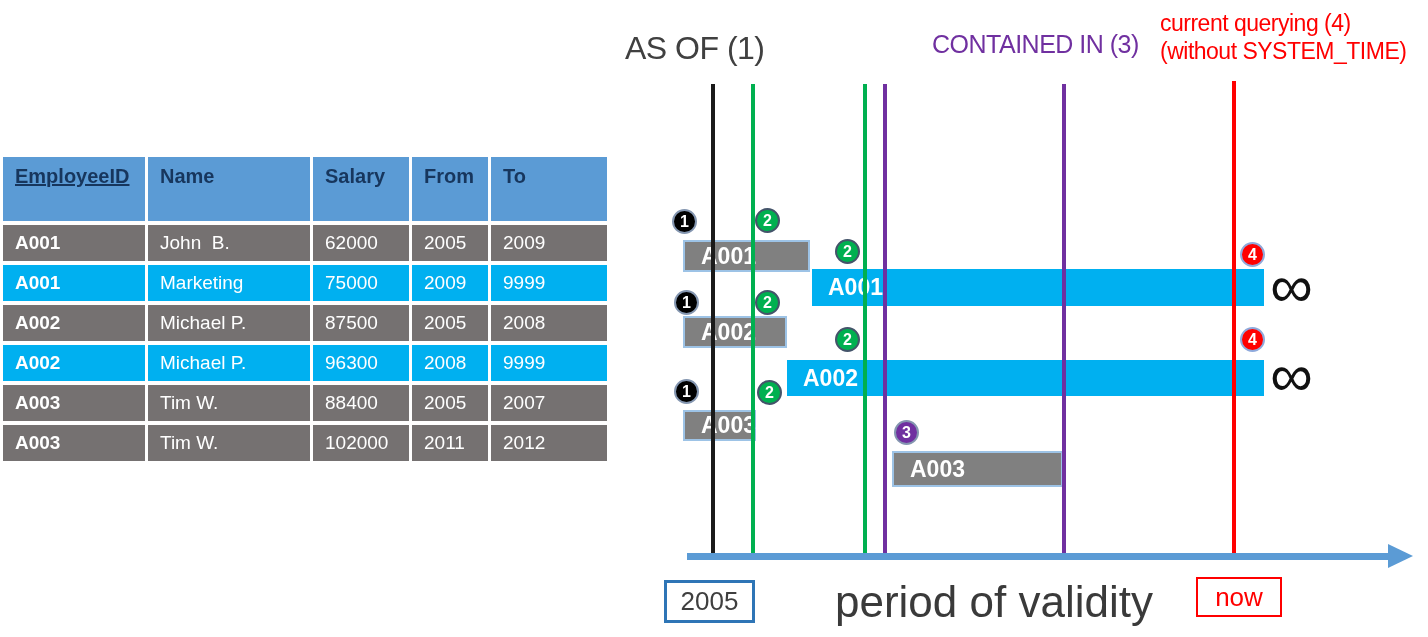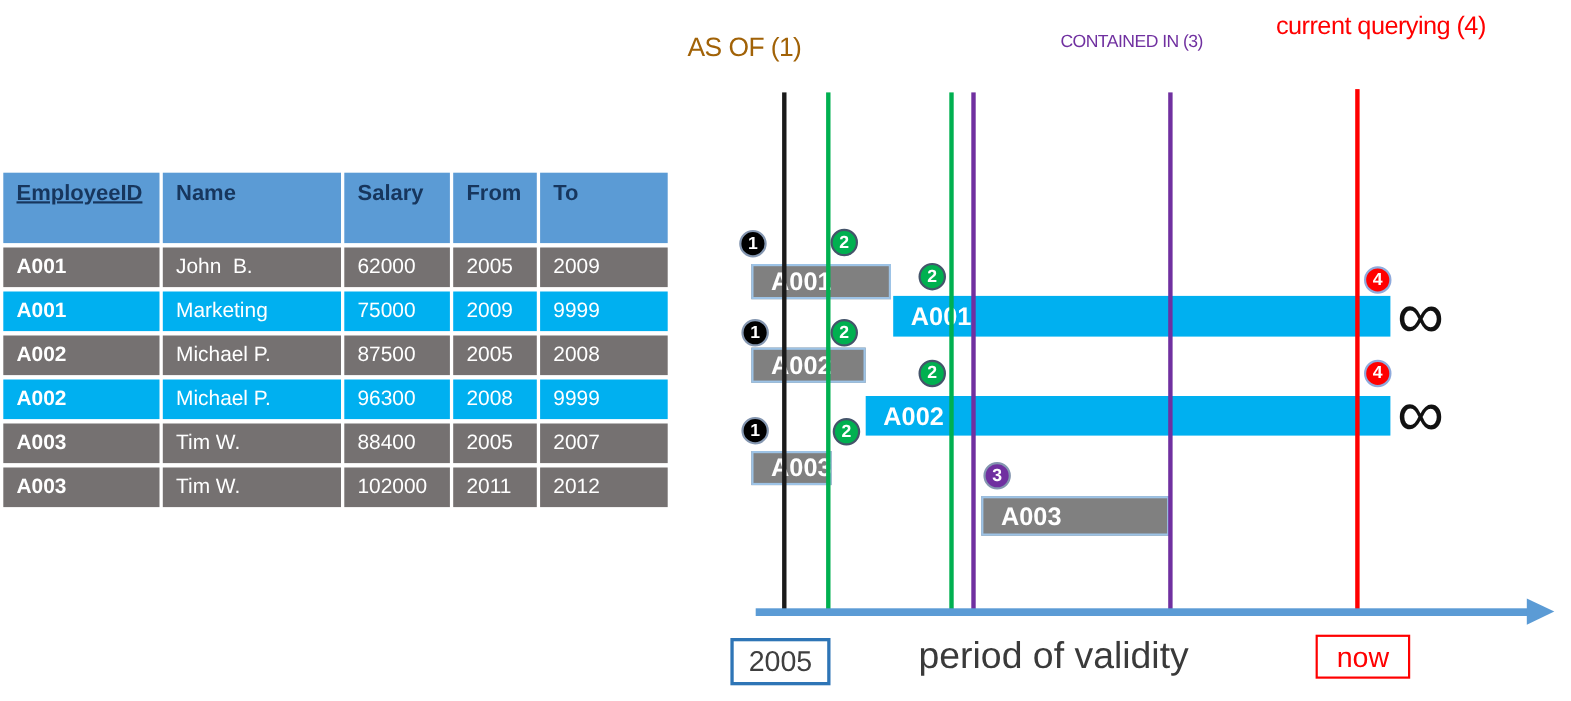--- a/index.html
+++ b/index.html
@@ -14,23 +14,23 @@
                 height:64px;vertical-align:top;padding-top:8px;}
   .emp-table td{font-size:19px;color:#ffffff;height:36px;vertical-align:middle;white-space:pre;}
   .emp-table td:first-child{font-weight:bold;}
   tr.gray td{background:#757171;}
   tr.cyan td{background:#00B0F0;}
   .w0{width:142px}.w1{width:162px}.w2{width:96px}.w3{width:76px}.w4{width:116px}
   .u{text-decoration:underline;}
 
   
   .lbl{position:absolute;white-space:nowrap;letter-spacing:-0.5px;}
-  .l-asof{left:625px;top:30px;font-size:24px;color:#a16207;}
+  .l-asof{left:625px;top:30px;font-size:32px;color:#404040;}
   .l-between{left:742px;top:30px;font-size:24px;color:#00B050;}
-  .l-contained{left:964px;top:30px;font-size:16px;color:#7030A0;}
+  .l-contained{left:932px;top:30px;font-size:25px;color:#7030A0;}
   .l-current{left:1160px;top:9px;font-size:23px;line-height:28px;color:#FF0000;}
 
   
   .vline{position:absolute;top:84px;width:4px;height:473px;z-index:3;}
   .vl-black{left:711px;background:#1a1a1a;}
   .vl-green1{left:751px;background:#00B050;}
   .vl-green2{left:863px;background:#00B050;}
   .vl-purple1{left:883px;background:#7030A0;}
   .vl-purple2{left:1062px;background:#7030A0;}
   .vl-red{left:1232px;top:81px;height:478px;background:#FF0000;}
@@ -60,21 +60,21 @@
              border-left:25px solid #5B9BD5;border-top:12px solid transparent;
              border-bottom:12px solid transparent;}
 
   
   .box{position:absolute;display:flex;align-items:center;justify-content:center;
        background:#fff;z-index:5;}
   .b2005{left:664px;top:580px;width:85px;height:37px;border:3px solid #2E75B6;
          color:#3f3f3f;font-size:26px;}
   .bnow{left:1196px;top:577px;width:82px;height:36px;border:2px solid #FF0000;
         color:#FF0000;font-size:26px;}
-  .axis-title{position:absolute;left:835px;top:577px;font-size:34px;color:#3a3a3a;
+  .axis-title{position:absolute;left:835px;top:577px;font-size:44px;color:#3a3a3a;
               white-space:nowrap;}
 </style>
 </head>
 <body>
 
 <div class="stage">
 
   <table class="emp-table">
     <thead>
       <tr>
@@ -128,20 +128,21 @@
         <td>2011</td>
         <td>2012</td>
       </tr>
     </tbody>
   </table>
 
   <div class="lbl l-asof">AS OF (1)</div>
   <div class="lbl l-contained">CONTAINED IN (3)</div>
   <div class="lbl l-current">
     <div>current querying (4)</div>
+    <div>(without SYSTEM_TIME)</div>
   </div>
 
   <div class="vline vl-black"></div>
   <div class="vline vl-green1"></div>
   <div class="vline vl-green2"></div>
   <div class="vline vl-purple1"></div>
   <div class="vline vl-purple2"></div>
   <div class="vline vl-red"></div>
 
   <div class="bar grayb" style="left:683px;top:240px;width:127px;height:32px;">

